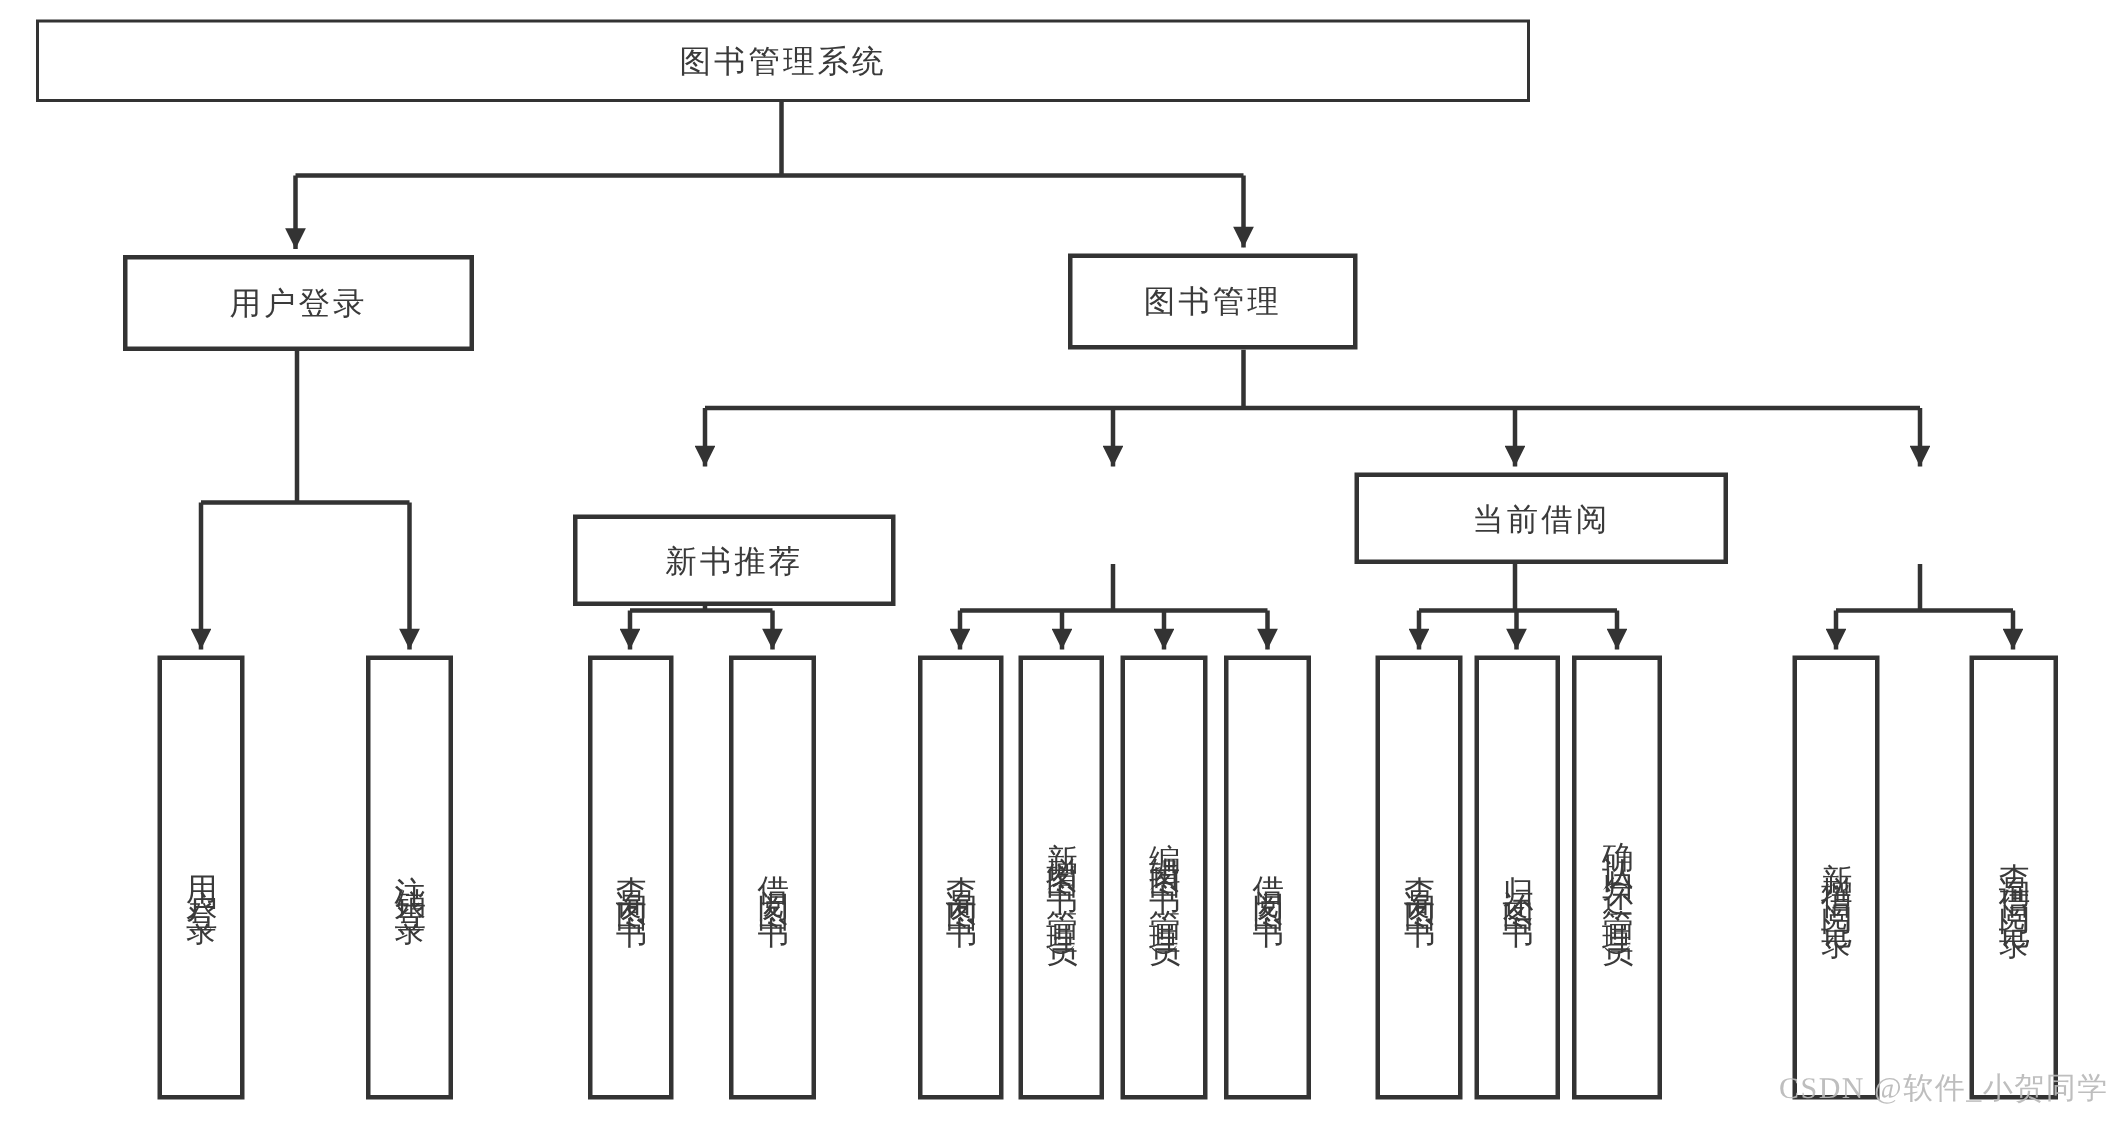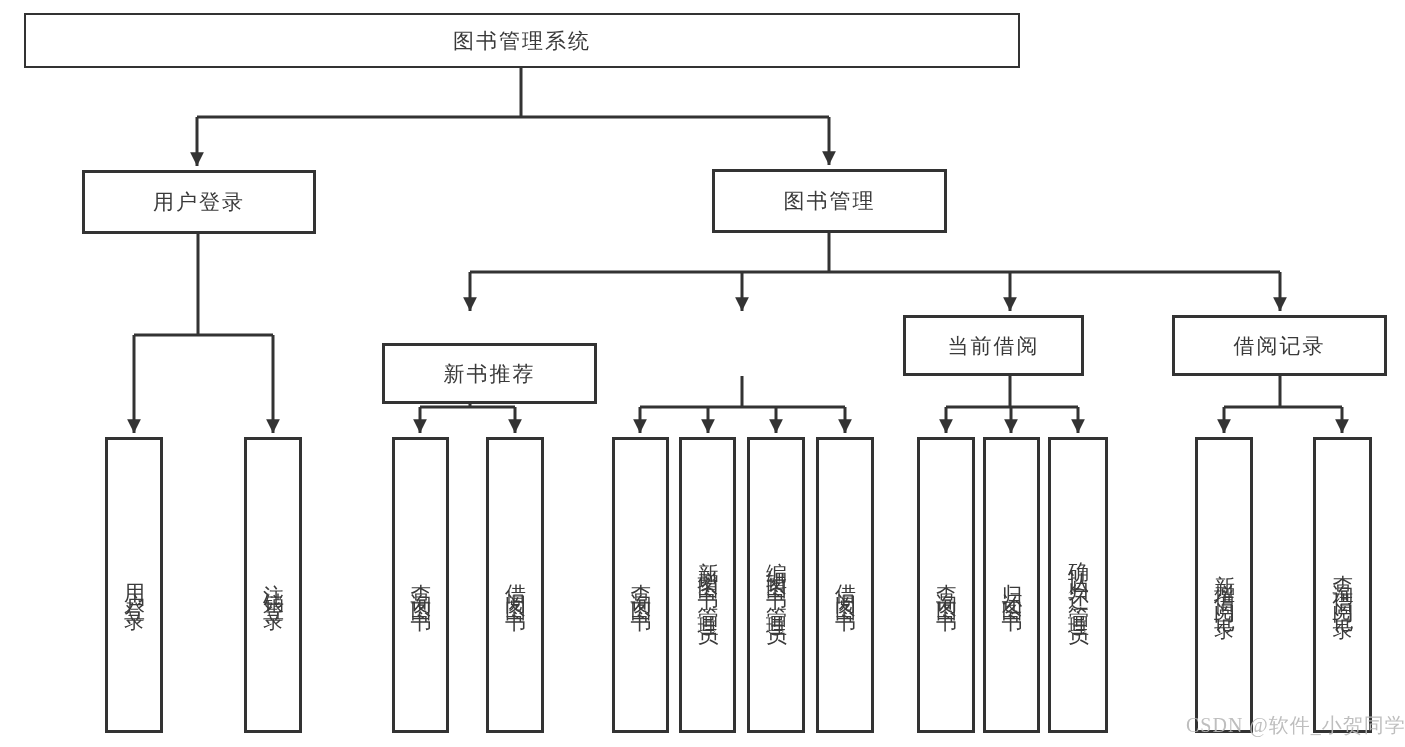--- a/index.html
+++ b/index.html
@@ -73,25 +73,24 @@
 
       <path d="M1280,376 V407 M1224,407 H1342"></path>
       <line x1="1224" y1="407" x2="1224" y2="433" marker-end="url(#arr)"></line>
       <line x1="1342" y1="407" x2="1342" y2="433" marker-end="url(#arr)"></line>
     </g>
   </svg>
 
   <div class="box root" style="left:24px;top:13px;width:996px;height:55px;">图书管理系统</div>
 
   <div class="box" style="left:82px;top:170px;width:234px;height:64px;">用户登录</div>
-  <div class="box" style="left:712px;top:169px;width:235px;height:64px;">图书管理</div>
+  <div class="box" style="left:712px;top:169px;width:193px;height:64px;">图书管理</div>
 
   <div class="box" style="left:382px;top:315px;width:215px;height:61px;margin-top:28px;">新书推荐</div>
-  <div class="box" style="left:903px;top:315px;width:181px;height:61px;">当前借阅</div>
-  <div class="box" style="left:1172px;top:315px;width:215px;height:61px;">借阅记录</div>
+  <div class="box" style="left:903px;top:315px;width:249px;height:61px;">当前借阅</div>
 
   <div class="leaf" style="left:105px;width:58px;">
     <span>用户登录</span>
   </div>
   <div class="leaf" style="left:244px;width:58px;">
     <span>注销登录</span>
   </div>
 
   <div class="leaf" style="left:392px;width:57px;">
     <span>查询图书</span>

